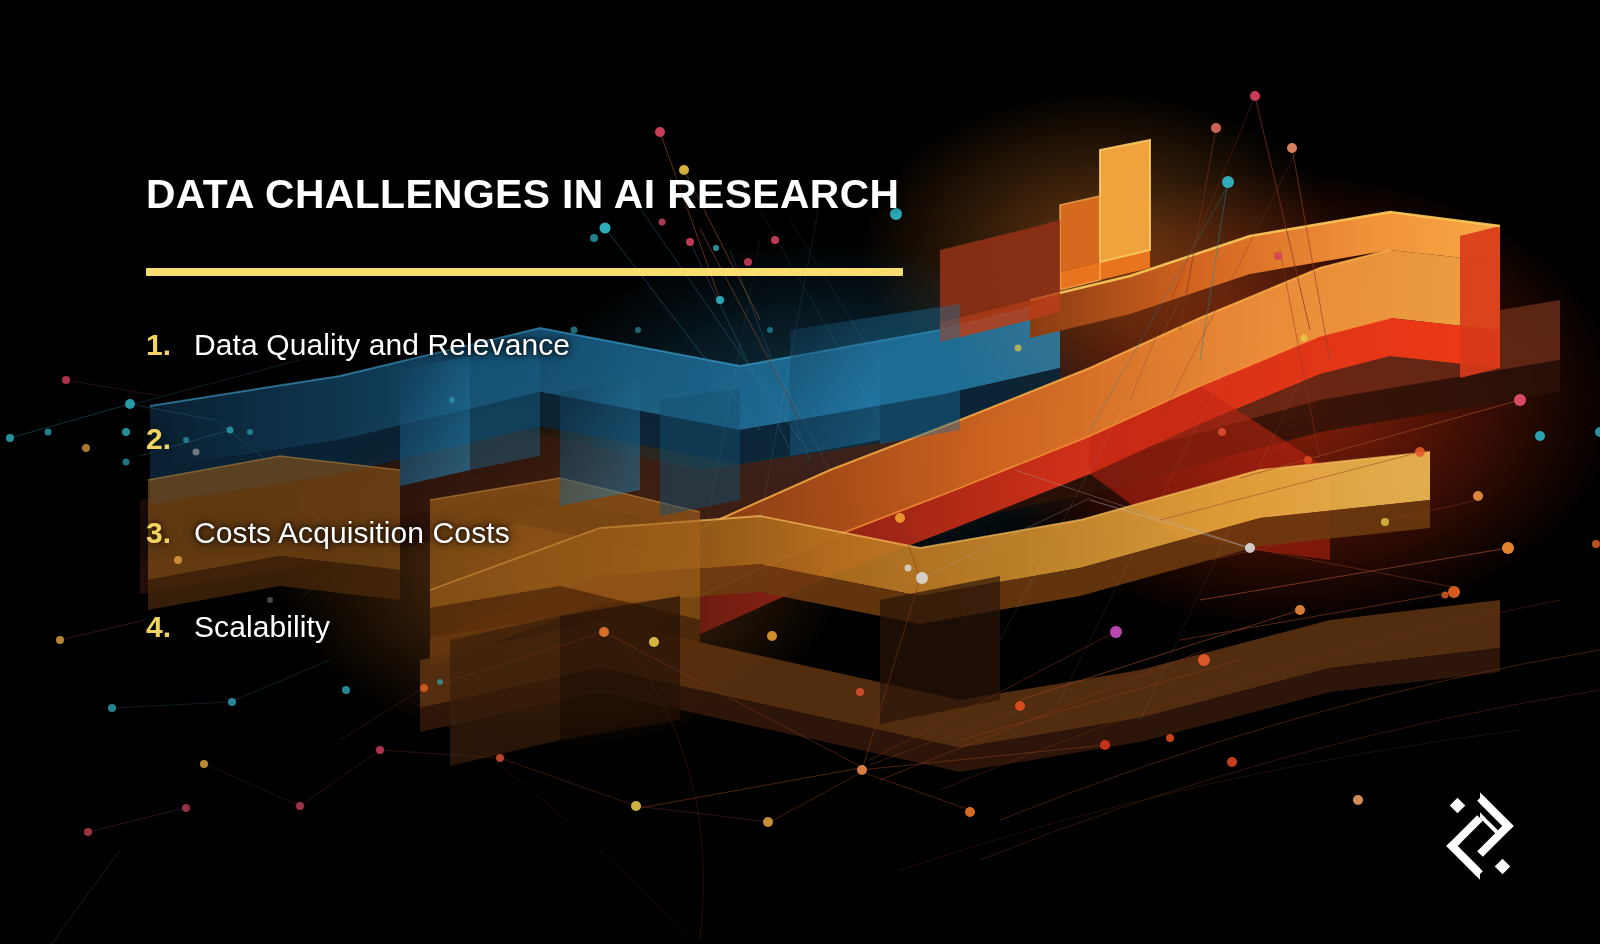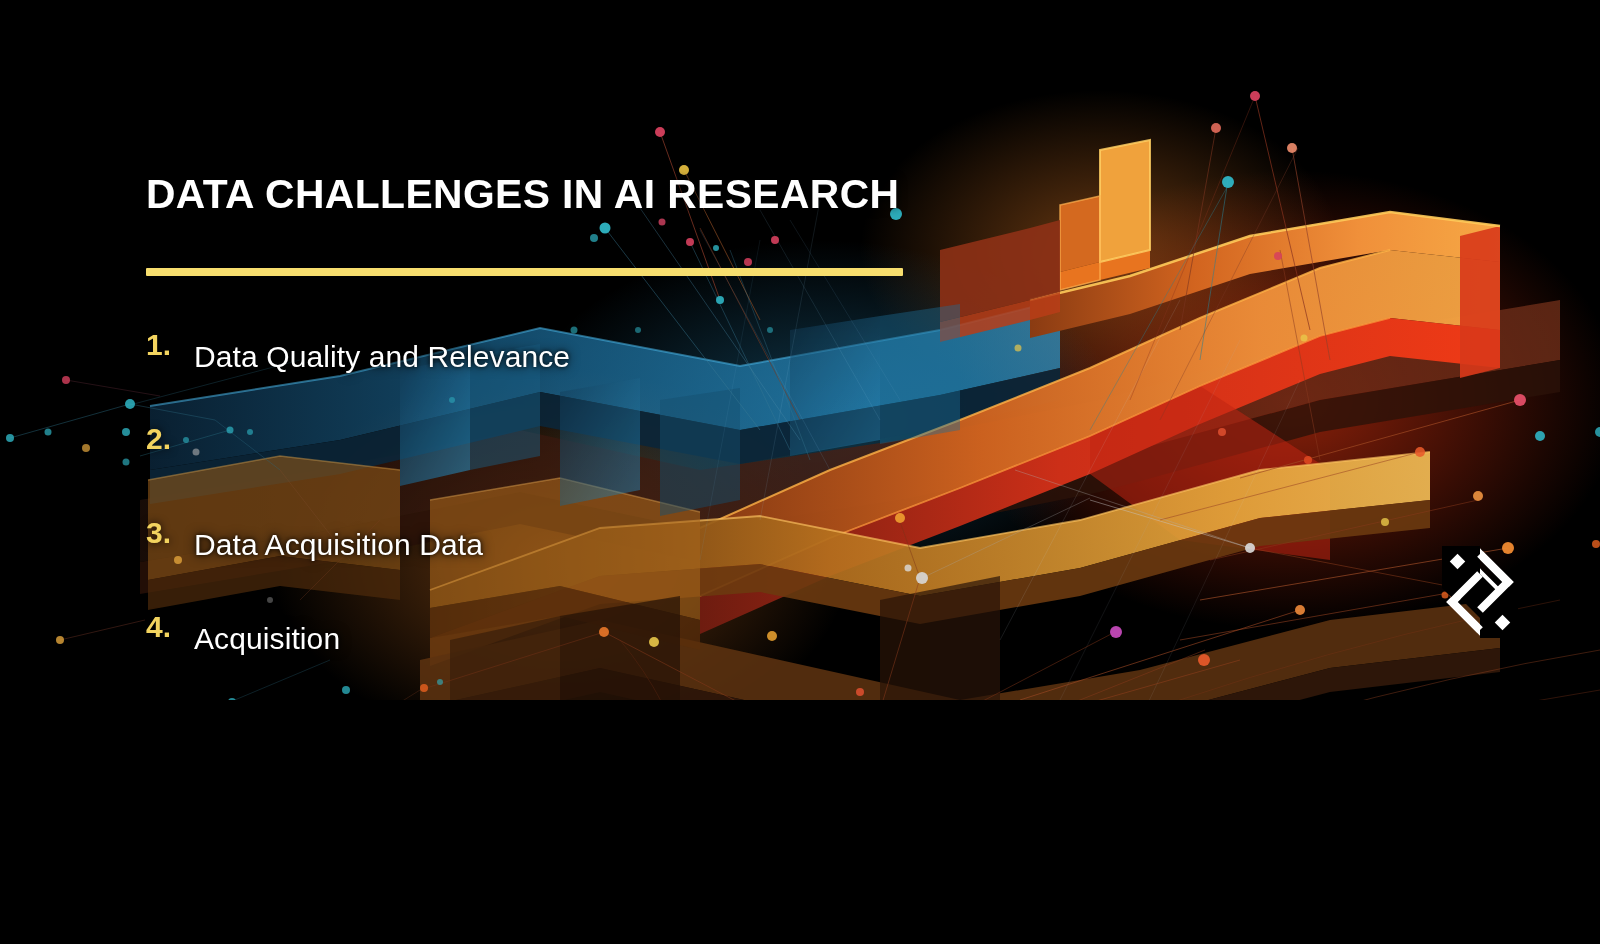--- a/index.html
+++ b/index.html
@@ -4,21 +4,21 @@
 <style>
   * { margin:0; padding:0; box-sizing:border-box; }
   html, body {
     width:1600px; height:944px;
     background:#000000;
     overflow:hidden;
     font-family:"Liberation Sans", sans-serif;
   }
   #slide {
     position:relative;
-    width:1600px; height:700px;
+    width:1600px; height:944px;
     background:#000000;
     overflow:hidden;
   }
 
   
   #artwork {
     position:absolute;
     inset:0;
     width:1600px; height:944px;
     z-index:1;
@@ -77,21 +77,20 @@
     text-shadow:0 0 8px rgba(0,0,0,0.9);
   }
   .label {
     font-size:30px;
     font-weight:400;
     color:#ffffff;
     line-height:1;
     letter-spacing:0.1px;
     white-space:nowrap;
     text-shadow:0 0 12px rgba(0,0,0,0.95), 0 0 4px rgba(0,0,0,0.9);
-    margin-top:12px;
   }
 
   .logo {
     position:absolute;
     right:80px; bottom:60px;
     width:80px; height:96px;
   }
 </style>
 </head>
 <body>
@@ -420,26 +419,26 @@
         <span class="num">1.</span>
         <span class="label">Data Quality and Relevance</span>
       </div>
 
       <div class="list-item">
         <span class="num">2.</span>
       </div>
 
       <div class="list-item">
         <span class="num">3.</span>
-        <span class="label">Data Acquisition Data</span>
+        <span class="label">Costs Acquisition Costs</span>
       </div>
 
       <div class="list-item">
         <span class="num">4.</span>
-        <span class="label">Acquisition</span>
+        <span class="label">Scalability</span>
       </div>
 
     </div>
 
     <svg class="logo" viewBox="0 0 80 96">
       <g fill="none" stroke="#ffffff" stroke-width="8" stroke-linejoin="miter">
 
         <path d="M40 10 L68 38 L40 66 L12 38 Z"></path>
       </g>
       <g fill="none" stroke="#ffffff" stroke-width="8" stroke-linejoin="miter">

